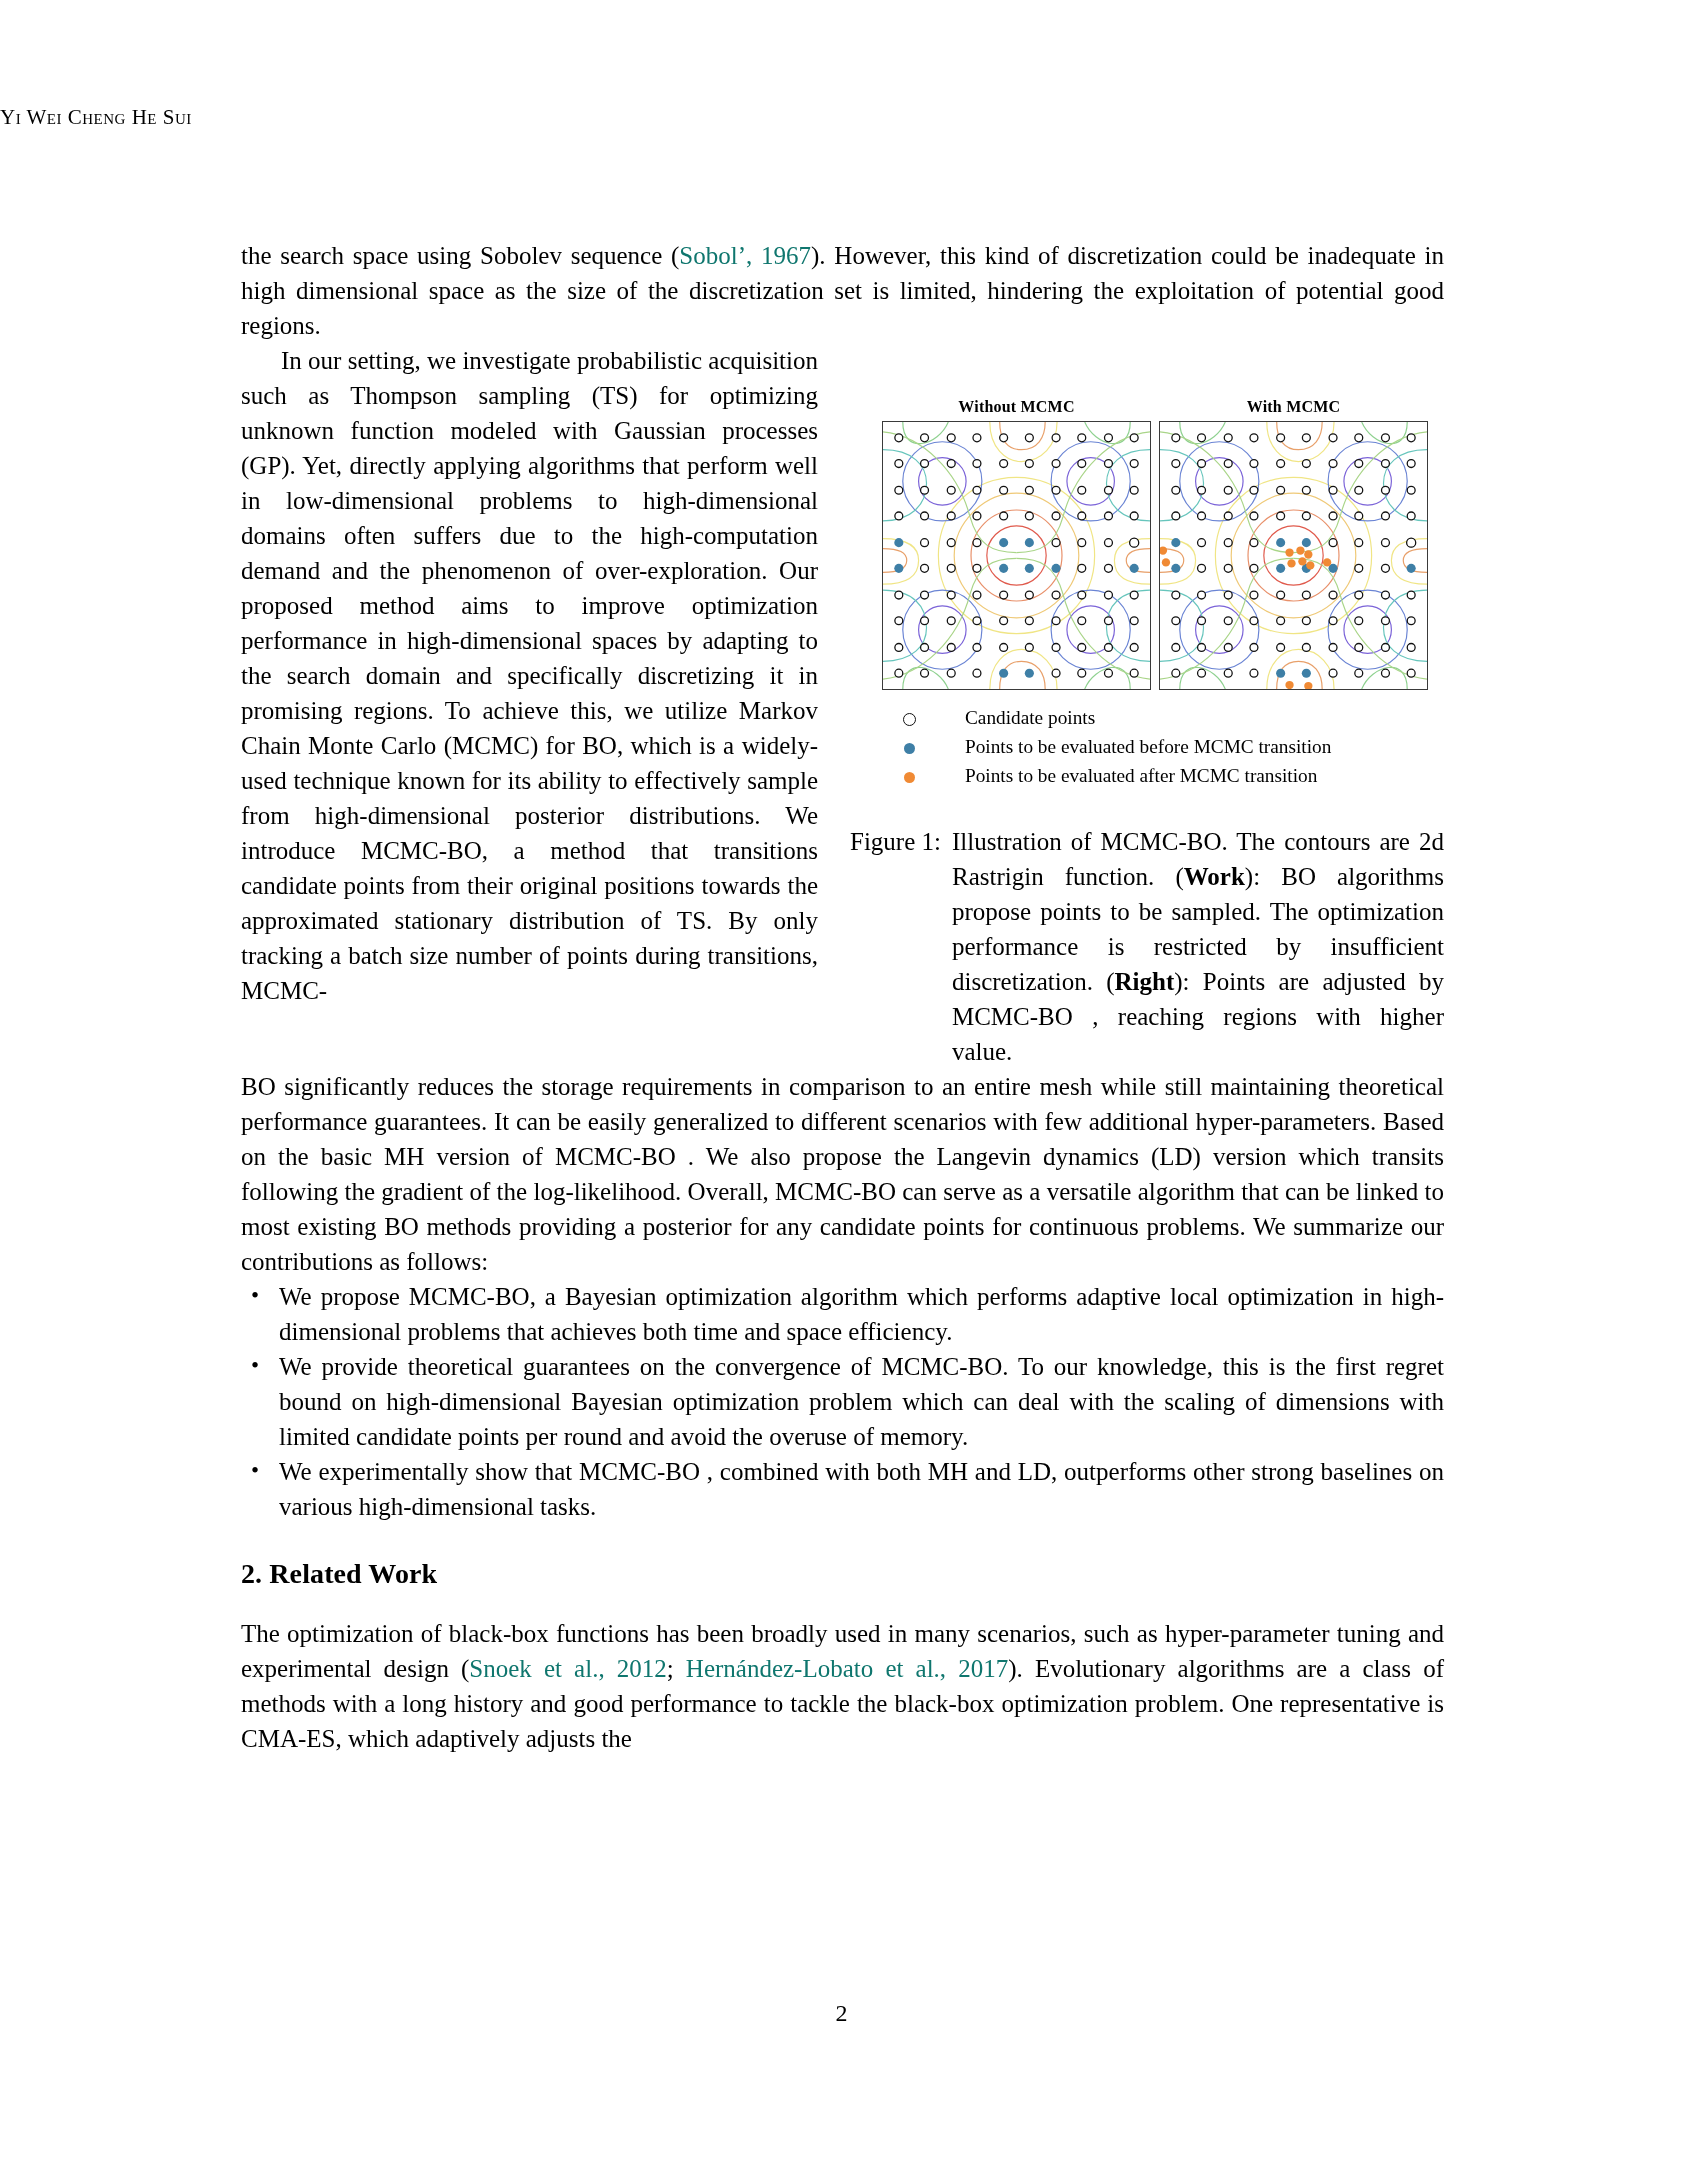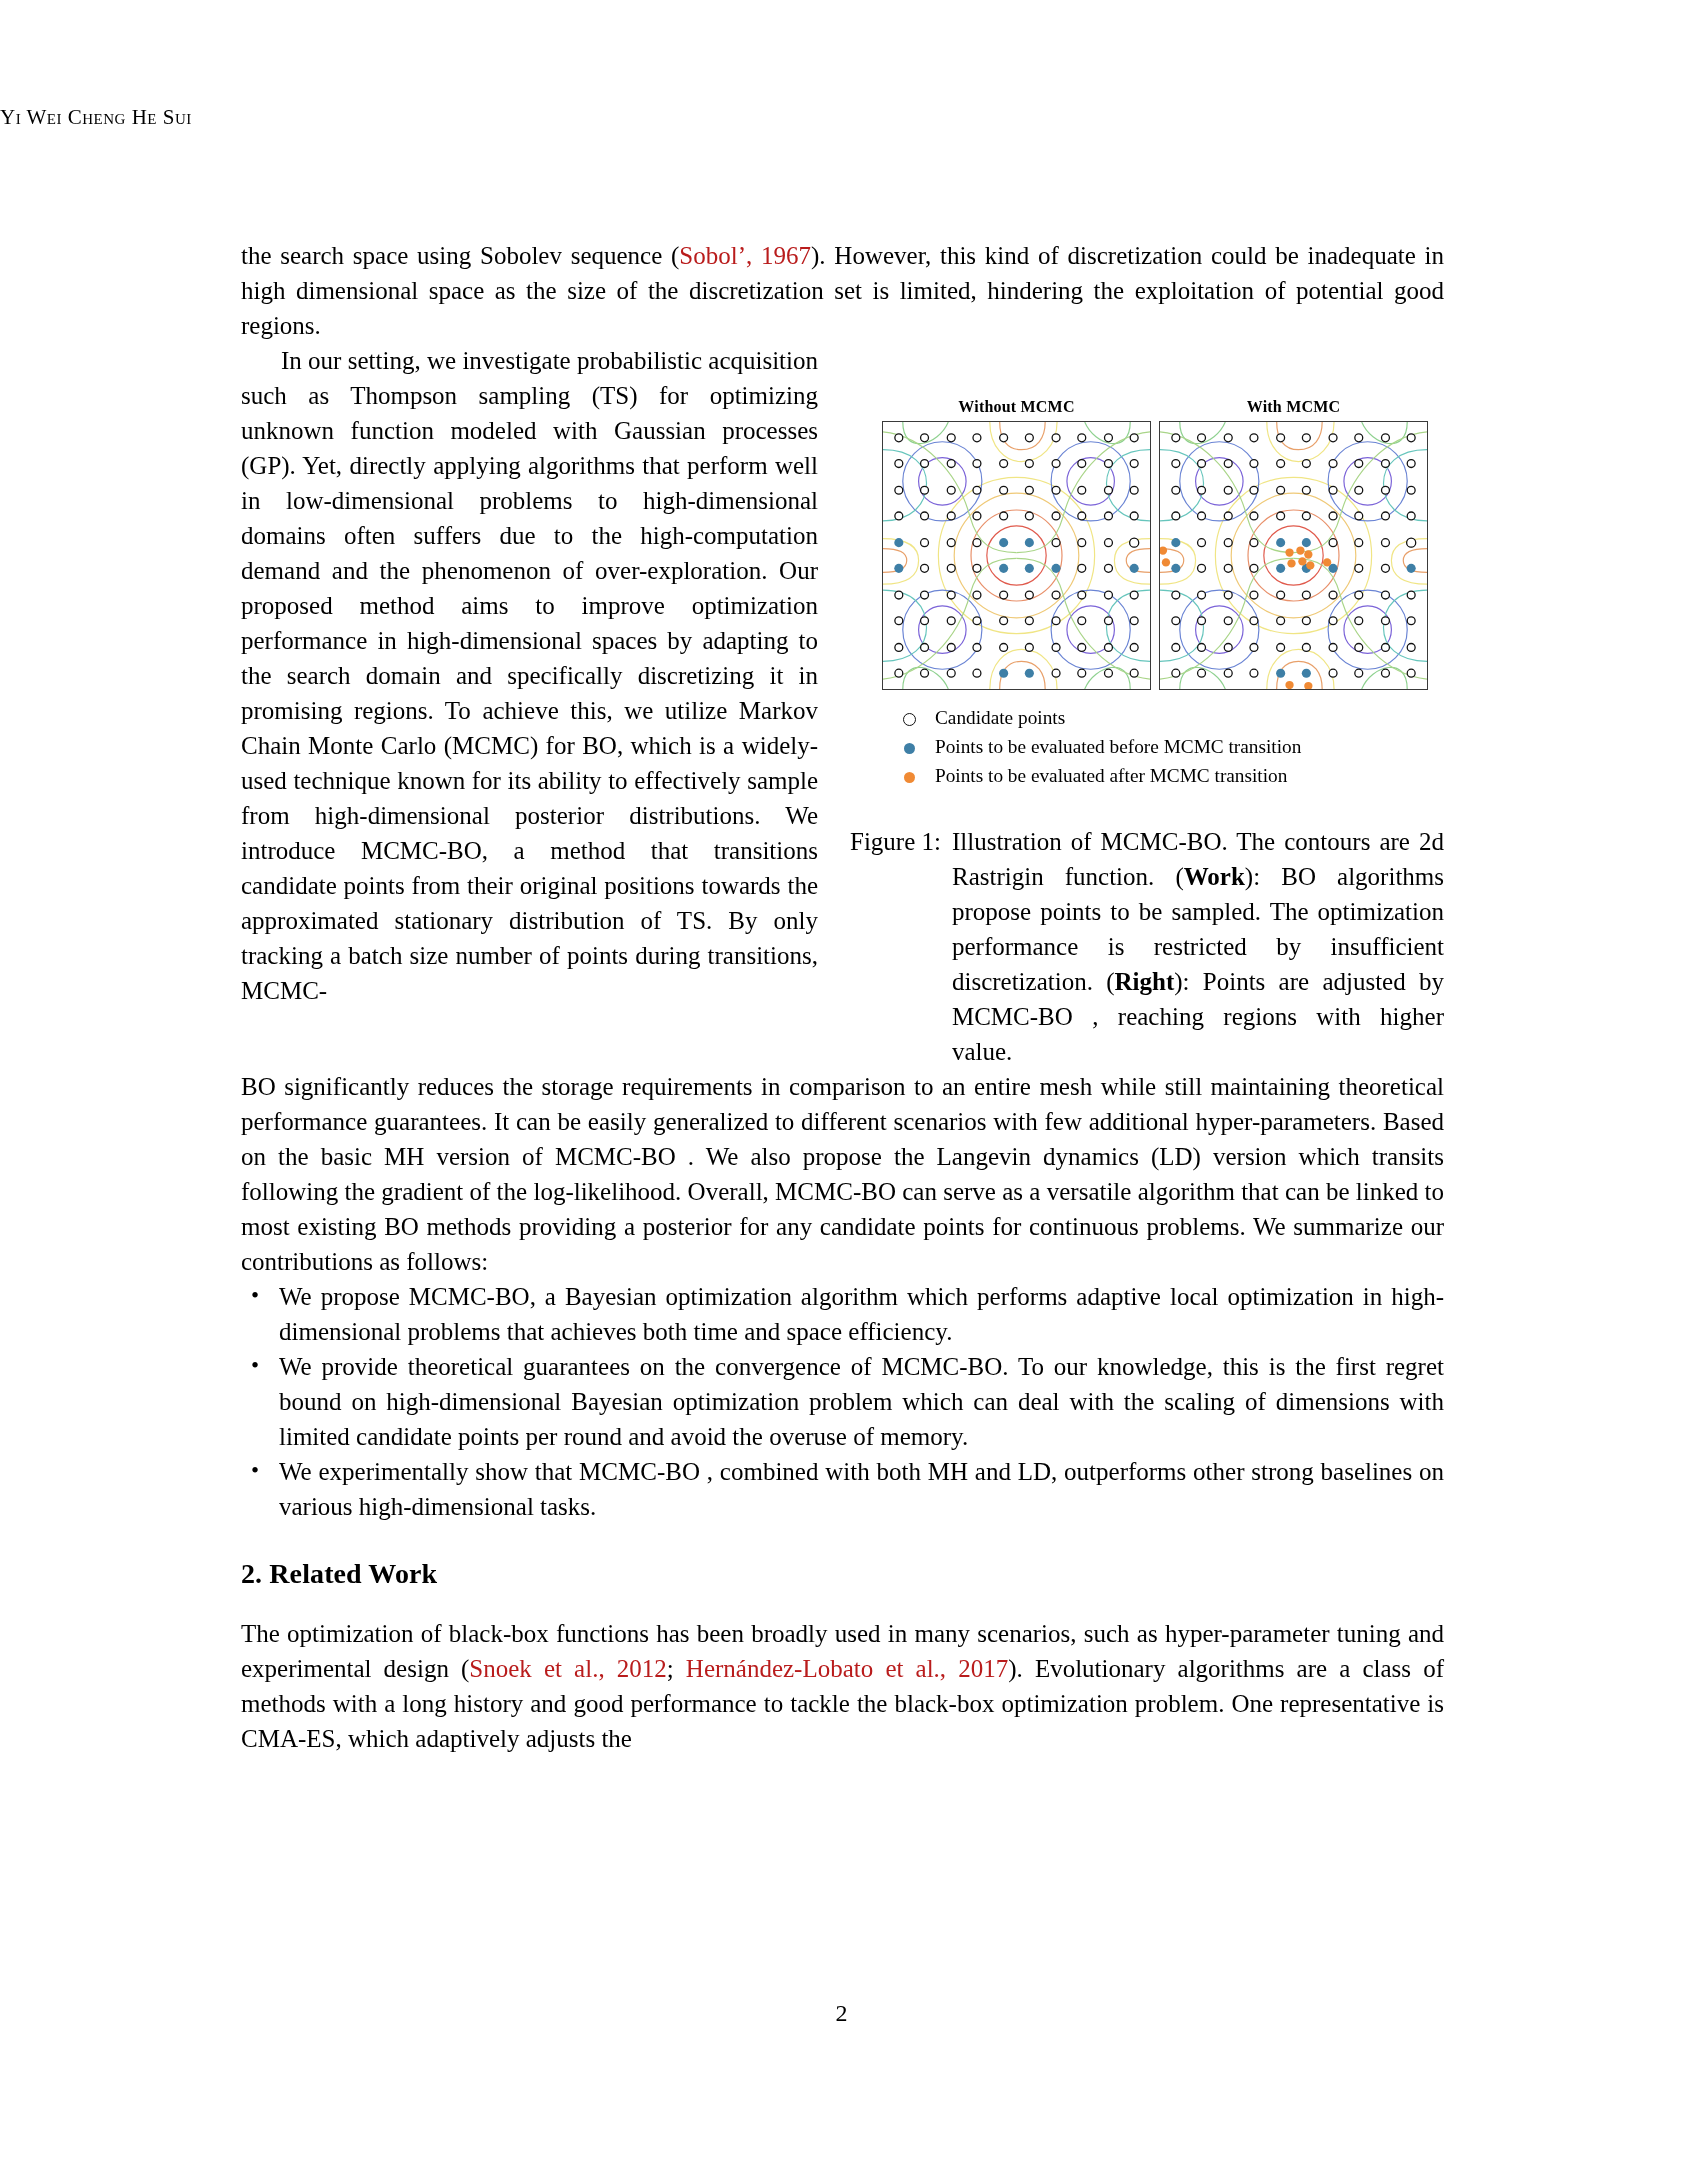--- a/index.html
+++ b/index.html
@@ -40,21 +40,21 @@
     margin: 0;
     font-size: 25px;
     line-height: 35px;
     text-align: justify;
     text-justify: inter-word;
     hyphens: none;
   }
   p.para.indent { text-indent: 40px; }
 
   a.cite, .cite {
-    color: #b91c1c;
+    color: #0f766e;
     text-decoration: none;
   }
 
   
   .wrap-area {
     position: relative;
   }
   .left-col {
     width: 577px;
     float: left;
@@ -95,20 +95,21 @@
 
   .fig-legend {
     margin-top: 13px;
     margin-left: 34px;
     font-size: 19.3px;
     line-height: 29px;
   }
   .fig-legend .leg-row {
     display: flex;
     align-items: flex-end;
+    gap: 30px;
   }
   .fig-legend .leg-mark {
     width: 51px;
     text-align: center;
     flex: 0 0 51px;
   }
   .mk {
     display: inline-block;
     width: 11px;
     height: 11px;

